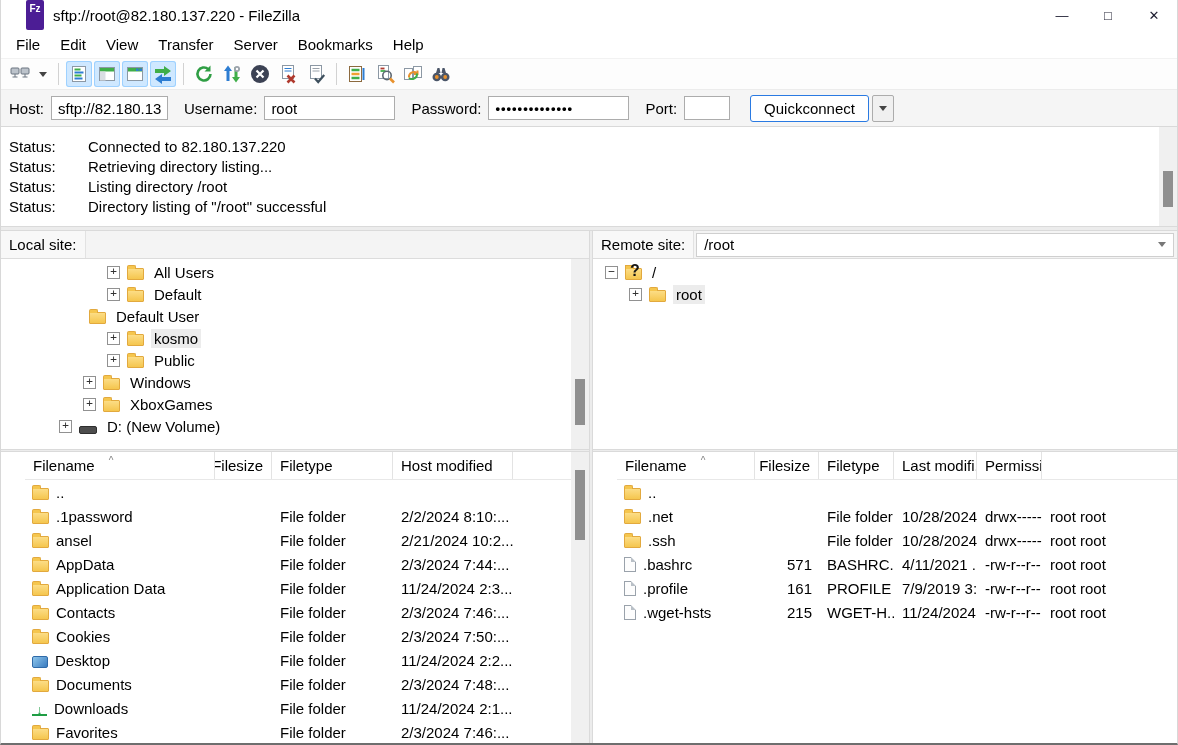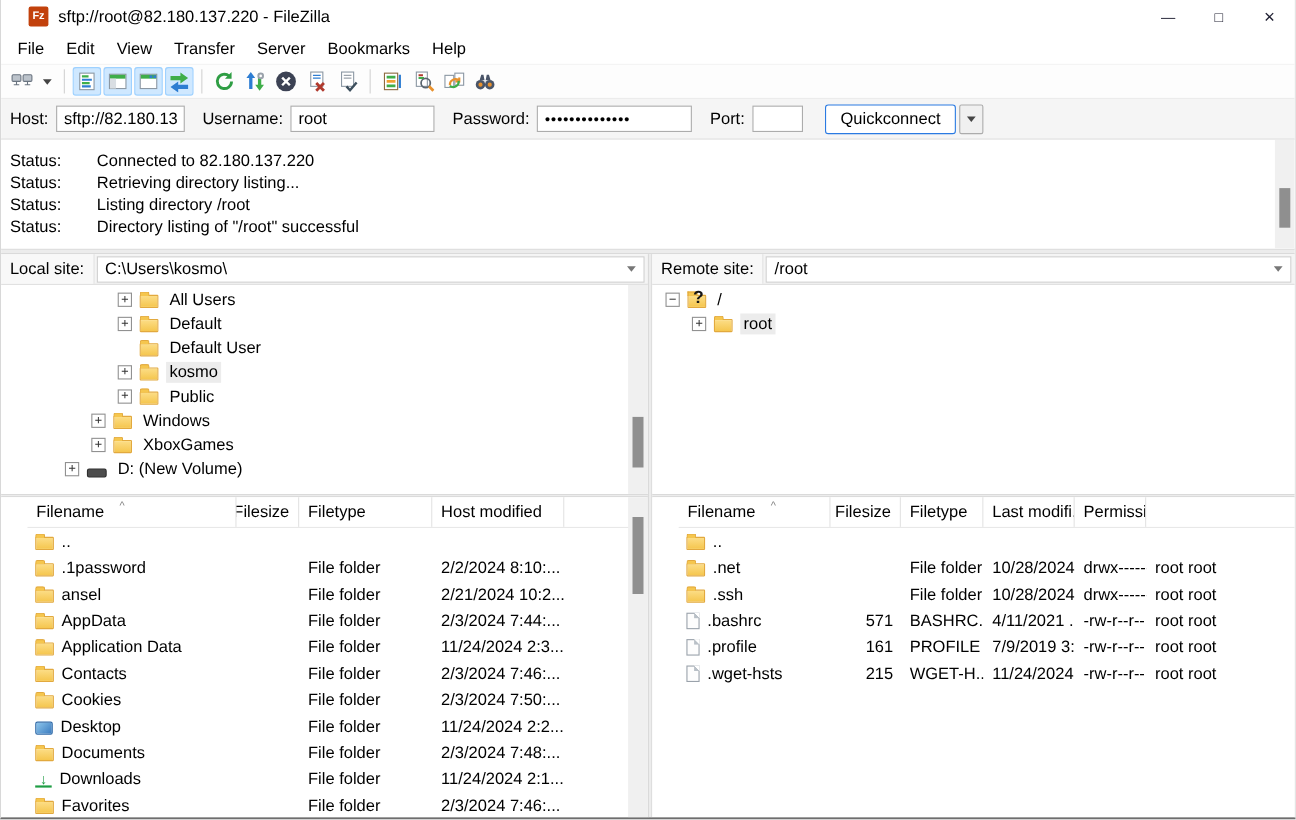--- a/index.html
+++ b/index.html
@@ -5,21 +5,21 @@
   * { box-sizing: border-box; margin: 0; padding: 0; }
   body { margin:0; background:#e8e8e8; font-family:"Liberation Sans", sans-serif; }
   #window{
     width:1178px; height:745px; background:#fff; color:#000;
     font-size:15px; display:flex; flex-direction:column; overflow:hidden;
     border-left:1px solid #d8d8d8; border-right:1px solid #d8d8d8; border-bottom:2px solid #6e6e6e;
     position:relative;
   }
   
   .titlebar{ height:30px; flex:none; display:flex; align-items:center; background:#fff; }
-  .app-icon{ width:18px;height:18px; margin:0 9px 0 25px; background:#c2410c; color:#fff;
+  .app-icon{ width:18px;height:30px; margin:0 9px 0 25px; background:#4c1d95; color:#fff;
     font-weight:bold; font-size:10px; line-height:18px; text-align:center; border-radius:2px; flex:none;}
   .title-text{ font-size:15px; white-space:nowrap; }
   .win-controls{ margin-left:auto; display:flex; height:100%; }
   .win-btn{ width:46px; display:flex; align-items:center; justify-content:center;
     font-size:13px; color:#1b1b2e; }
   
   .menubar{ height:29px; flex:none; display:flex; align-items:center; padding-left:5px;
     background:#fff; border-bottom:1px solid #f2f2f2; }
   .menu-item{ padding:4px 10px; white-space:nowrap; }
   
@@ -296,40 +296,36 @@
     </div>
   </div>
 
   <div class="h-split"></div>
 
   <div class="panels">
 
     <div class="panel panel-local">
       <div class="sitebar">
         <span class="site-label">Local site:</span>
-        <div class="site-combo">
-          <span>C:\Users\kosmo\</span>
-          <span class="combo-chevron"></span>
-        </div>
       </div>
       <div class="treearea" id="local-tree">
         <div class="sb-track">
           <div class="sb-thumb" style="top:120px;height:46px;"></div>
         </div>
       <div class="tree-row" style="padding-left:106px">
          <span class="expander">+</span>
             <span class="ticon icon-folder"></span>
          <span class="tree-label">All Users</span>
           </div>
           <div class="tree-row" style="padding-left:106px">
          <span class="expander">+</span>
             <span class="ticon icon-folder"></span>
          <span class="tree-label">Default</span>
           </div>
-          <div class="tree-row" style="padding-left:106px">
+          <div class="tree-row" style="padding-left:68px">
          <span class="expander none"></span>
             <span class="ticon icon-folder"></span>
          <span class="tree-label">Default User</span>
           </div>
           <div class="tree-row" style="padding-left:106px">
          <span class="expander">+</span>
             <span class="ticon icon-folder"></span>
          <span class="tree-label sel">kosmo</span>
           </div>
           <div class="tree-row" style="padding-left:106px">

